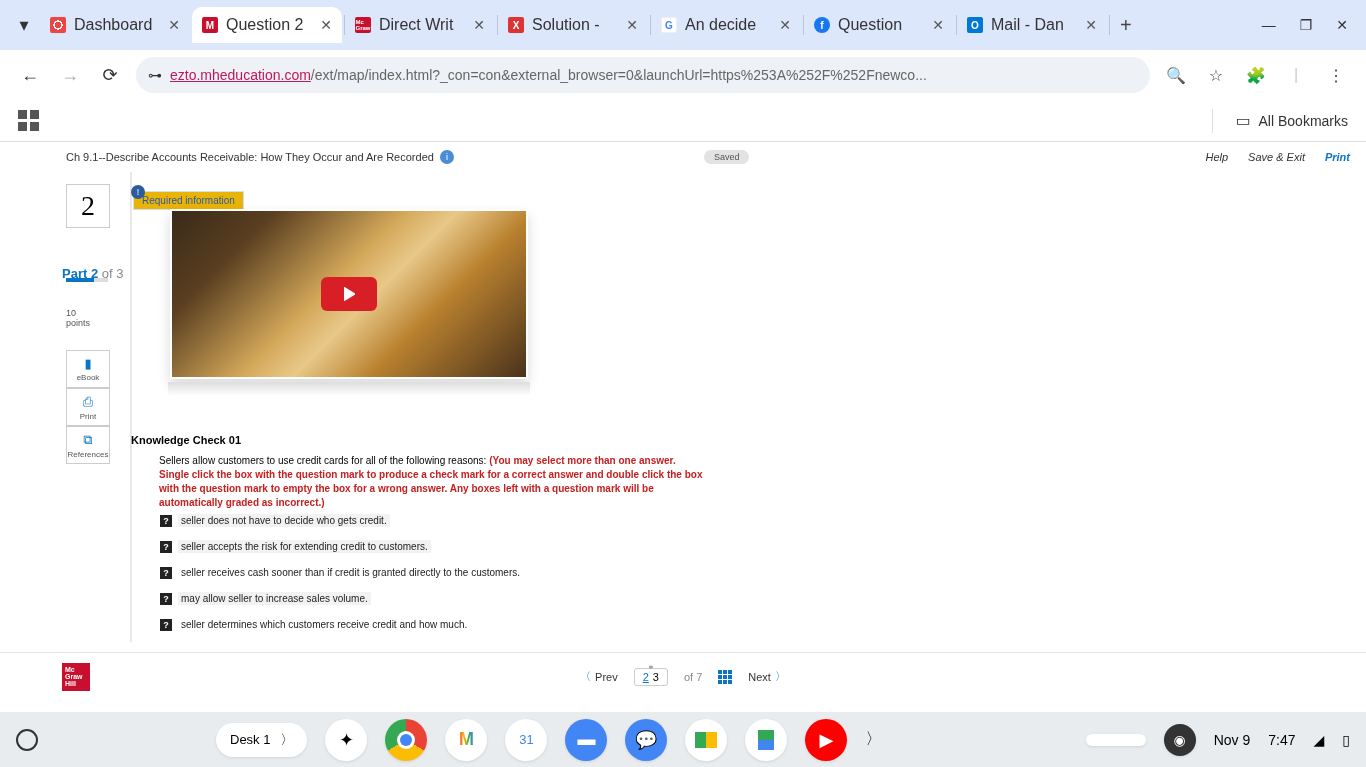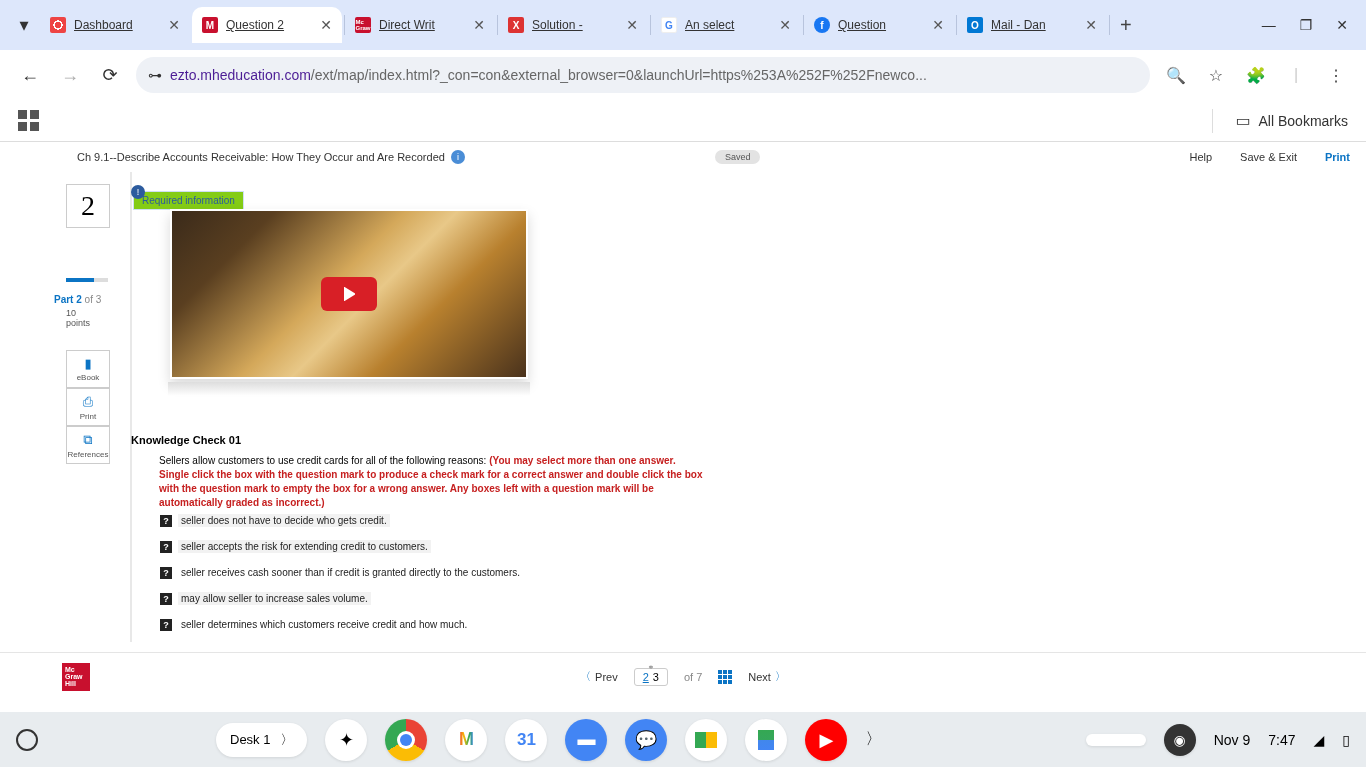--- a/index.html
+++ b/index.html
@@ -4,66 +4,66 @@
 <style>
   * { box-sizing: border-box; margin: 0; padding: 0; font-family: Arial, sans-serif; }
   body { width: 1366px; height: 767px; background: #fff; overflow: hidden; }
 
   
   .tabstrip { height: 50px; background: #dde7fb; display: flex; align-items: center; padding-left: 8px; }
   .tabstrip .dropdown { width: 32px; text-align: center; font-size: 18px; color: #333; }
   .tab { display: flex; align-items: center; height: 36px; padding: 0 10px; margin-right: 2px; border-radius: 10px 10px 0 0; width: 150px; position: relative; }
   .tab.active { background: #fff; }
   .tab .favicon { width: 16px; height: 16px; margin-right: 8px; flex-shrink: 0; border-radius: 2px; display: flex; align-items: center; justify-content: center; font-size: 10px; font-weight: bold; color: #fff; }
-  .tab .title { font-size: 12px; color: #333; white-space: nowrap; overflow: hidden; text-overflow: ellipsis; flex: 1; text-decoration: underline; }
+  .tab .title { font-size: 16px; color: #333; white-space: nowrap; overflow: hidden; text-overflow: ellipsis; flex: 1; }
   .tab .close { font-size: 14px; color: #555; margin-left: 6px; }
   .tabsep { width: 1px; height: 20px; background: #b8c4dd; }
   .newtab { font-size: 20px; color: #444; margin-left: 10px; }
   .wincontrols { margin-left: auto; display: flex; gap: 24px; padding-right: 18px; font-size: 14px; color: #333; }
 
   .toolbar { height: 50px; background: #fff; display: flex; align-items: center; padding: 0 16px; gap: 12px; }
   .navbtn { width: 28px; height: 28px; display: flex; align-items: center; justify-content: center; font-size: 18px; color: #333; border-radius: 50%; }
   .navbtn.fwd { color: #aaa; }
   .omnibox { flex: 1; height: 36px; background: #eef1f6; border-radius: 18px; display: flex; align-items: center; padding: 0 12px; font-size: 14px; color: #333; gap: 8px; }
-  .omnibox .url-dark { color: #4c1d95; }
+  .omnibox .url-dark { color: #be185d; text-decoration: underline; }
   .omnibox .url-light { color: #666; }
   .toolicon { width: 28px; height: 28px; display: flex; align-items: center; justify-content: center; font-size: 16px; color: #444; }
 
   .bookmarkbar { height: 42px; background: #fff; display: flex; align-items: center; padding: 0 18px; border-bottom: 1px solid #ddd; }
   .bksquares { display: grid; grid-template-columns: 9px 9px; grid-template-rows: 9px 9px; gap: 3px; }
   .bksquares span { background: #555; }
   .allbm { margin-left: auto; display: flex; align-items: center; gap: 8px; font-size: 14px; color: #333; }
   .bksep { width: 1px; height: 24px; background: #ddd; margin: 0 14px; }
 
   
-  .apphdr { height: 30px; display: flex; align-items: center; padding: 0 16px; font-size: 11px; margin-left: 11px; }
+  .apphdr { height: 30px; display: flex; align-items: center; padding: 0 16px; font-size: 11px; }
   .apphdr .title { color: #333; margin-left: 50px; }
   .apphdr .info { width: 14px; height: 14px; background: #4a8dd6; border-radius: 50%; color: #fff; font-size: 9px; display: inline-flex; align-items: center; justify-content: center; margin-left: 6px; }
   .apphdr .saved { background: #e3e3e3; border-radius: 10px; padding: 2px 10px; font-size: 9px; color: #555; margin-left: 250px; }
-  .apphdr .right { margin-left: auto; display: flex; gap: 28px; }
+  .apphdr .right { margin-left: auto; display: flex; gap: 20px; font-style: italic; }
   .apphdr .right span { color: #333; }
   .apphdr .right .submit { color: #0b74c4; font-weight: bold; }
 
   
   .page { position: relative; height: 480px; }
   .qnum { position: absolute; left: 66px; top: 12px; width: 44px; height: 44px; border: 1px solid #ccc; display: flex; align-items: center; justify-content: center; font-size: 28px; font-family: Georgia, serif; }
-  .part { position: absolute; left: 54px; top: 94px; font-size: 10px; color: #0b74c4; font-weight: bold; margin-top: 28px; }
+  .part { position: absolute; left: 62px; top: 94px; font-size: 13px; color: #0b74c4; font-weight: bold; }
   .part .ofn { color: #888; font-weight: normal; }
   .partbar { position: absolute; left: 66px; top: 106px; width: 42px; height: 4px; background: #ddd; }
   .partbar::before { content: ''; position: absolute; width: 28px; height: 4px; background: #0b74c4; }
   .points { position: absolute; left: 66px; top: 136px; font-size: 9px; color: #555; }
 
   .sidebtn { position: absolute; left: 66px; width: 44px; height: 38px; border: 1px solid #ccc; display: flex; flex-direction: column; align-items: center; justify-content: center; font-size: 8px; color: #555; gap: 2px; }
   .sidebtn.ebook { top: 178px; }
   .sidebtn.print { top: 216px; }
   .sidebtn.refs { top: 254px; }
   .sidebtn .ic { font-size: 13px; color: #0b74c4; }
 
   .vline { position: absolute; left: 130px; top: 0; width: 2px; height: 470px; background: #e8e8e8; }
-  .banner { position: absolute; left: 133px; top: 19px; font-size: 10px; background: #84cc16; border: 1px solid #cfe0f2; padding: 3px 8px; color: #2c5b9e; }
+  .banner { position: absolute; left: 133px; top: 19px; font-size: 10px; background: #eab308; border: 1px solid #cfe0f2; padding: 3px 8px; color: #2c5b9e; }
   .banner-dot { position: absolute; left: 131px; top: 13px; width: 14px; height: 14px; background: #2c5b9e; border-radius: 50%; color: #fff; font-size: 9px; display: flex; align-items: center; justify-content: center; z-index: 2; }
 
   .videoframe { position: absolute; left: 170px; top: 37px; width: 358px; height: 170px; border: 2px solid #fff; box-shadow: 0 6px 12px rgba(0,0,0,0.15);
     background: linear-gradient(135deg, #3a2a1a 0%, #5a3f20 20%, #d4a85a 45%, #e8c888 55%, #b8802e 70%, #4a321c 100%); position: absolute; }
   .videoframe .play { position: absolute; left: 50%; top: 50%; transform: translate(-50%,-50%); width: 56px; height: 34px; background: #d81f26; border-radius: 6px; display: flex; align-items: center; justify-content: center; }
   .videoframe .play::after { content: ''; border-left: 13px solid #fff; border-top: 8px solid transparent; border-bottom: 8px solid transparent; outline: 1px solid #d81f26; outline-offset: -1px; }
   .videoshadow { position: absolute; left: 168px; top: 210px; width: 362px; height: 14px; background: linear-gradient(#ddd, #fff); }
 
   .kc-title { position: absolute; left: 131px; top: 262px; font-size: 11px; font-weight: bold; text-align: center; }
   .kc-body { position: absolute; left: 131px; top: 282px; width: 575px; font-size: 10px; line-height: 1.4; padding-left: 28px; }
@@ -117,21 +117,21 @@
   </div>
   <div class="tabsep"></div>
   <div class="tab">
     <div class="favicon" style="background:#d33;">X</div>
     <div class="title">Solution -</div>
     <div class="close">✕</div>
   </div>
   <div class="tabsep"></div>
   <div class="tab">
     <div class="favicon" style="background:#fff;color:#4285f4;border:1px solid #eee;">G</div>
-    <div class="title">An select</div>
+    <div class="title">An decide</div>
     <div class="close">✕</div>
   </div>
   <div class="tabsep"></div>
   <div class="tab">
     <div class="favicon" style="background:#1877f2;border-radius:50%;">f</div>
     <div class="title">Question</div>
     <div class="close">✕</div>
   </div>
   <div class="tabsep"></div>
   <div class="tab">
@@ -284,21 +284,21 @@
     </div>
   <div class="appicon">✦</div>
   <div class="appicon" style="background:conic-gradient(#ea4335 0 120deg,#fbbc05 120deg 240deg,#34a853 240deg 360deg);">
       <span style="width:18px;height:18px;background:#fff;border-radius:50%;display:flex;align-items:center;justify-content:center;">
         <span style="width:12px;height:12px;background:#4285f4;border-radius:50%;"></span>
       </span>
     </div>
   <div class="appicon">
       <span style="font-weight:bold;background:linear-gradient(90deg,#ea4335,#fbbc05,#34a853,#4285f4);-webkit-background-clip:text;color:transparent;">M</span>
     </div>
-  <div class="appicon" style="font-size:17px;color:#4285f4;font-weight:bold;">31</div>
+  <div class="appicon" style="font-size:13px;color:#4285f4;font-weight:normal;">31</div>
   <div class="appicon" style="background:#4285f4;color:#fff;">▬</div>
   <div class="appicon" style="background:#4285f4;color:#fff;">💬</div>
   <div class="appicon">
       <span style="width:22px;height:16px;background:linear-gradient(90deg,#34a853 50%,#fbbc05 50%);"></span>
     </div>
   <div class="appicon">
       <span style="border-left:16px solid;border-image:linear-gradient(#34a853,#4285f4) 1;border-top:10px solid transparent;border-bottom:10px solid transparent;"></span>
     </div>
   <div class="appicon" style="background:#f00;color:#fff;">▶</div>
   <span style="font-size:16px;">〉</span>

